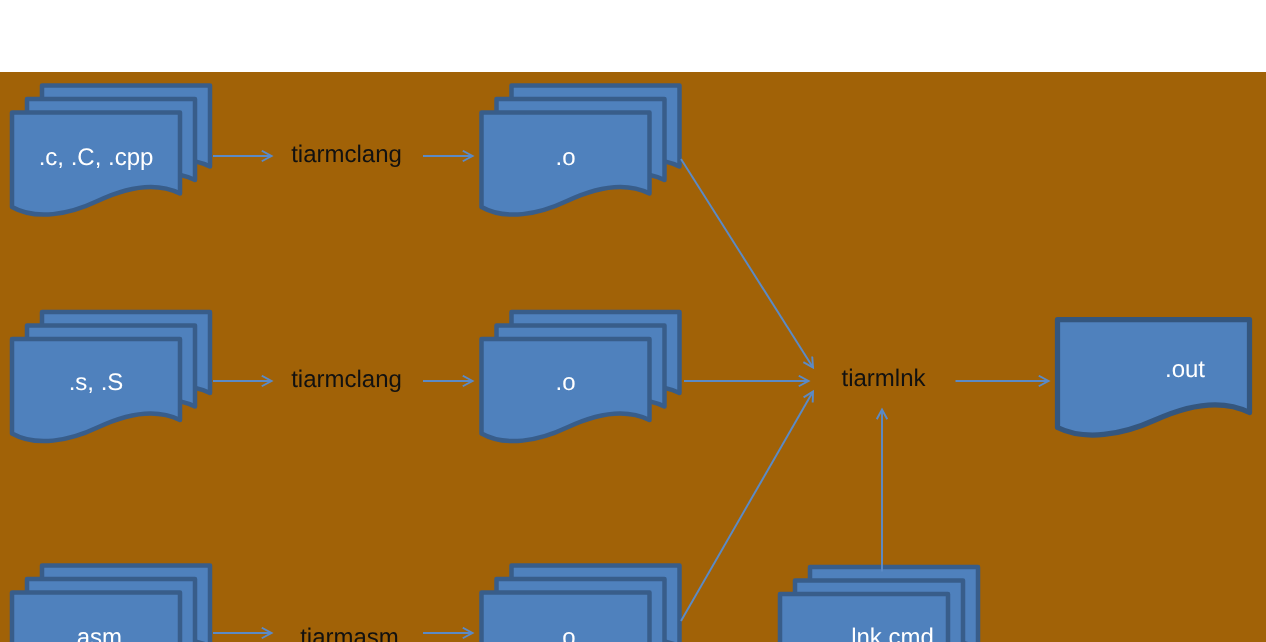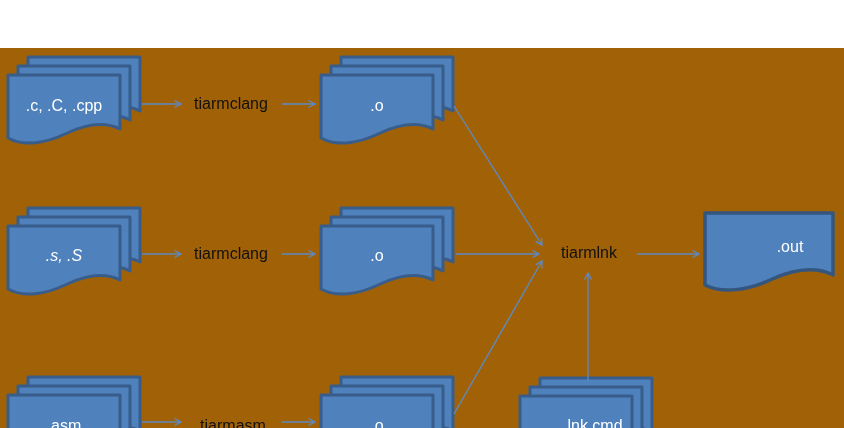--- a/index.html
+++ b/index.html
@@ -109,21 +109,21 @@
     <line class="conn" x1="456" y1="206" x2="539" y2="206" marker-end="url(#ah)"></line>
     <line class="conn" x1="454" y1="366" x2="542" y2="213" marker-end="url(#ah)"></line>
     <line class="conn" x1="588" y1="333" x2="588" y2="225" marker-end="url(#ah)"></line>
     <line class="conn" x1="637" y1="206" x2="699" y2="206" marker-end="url(#ah)"></line>
   </svg>
 
   <div class="lbl doc-lbl" style="left:64px;  top:58px;">.c, .C, .cpp</div>
   <div class="lbl tool-lbl" style="left:231px; top:56px;">tiarmclang</div>
   <div class="lbl doc-lbl" style="left:377px; top:58px;">.o</div>
 
-  <div class="lbl doc-lbl" style="left:64px;  top:208px;font-style:italic;">.s, .S</div>
+  <div class="lbl doc-lbl" style="left:64px;  top:208px;">.s, .S</div>
   <div class="lbl tool-lbl" style="left:231px; top:206px;">tiarmclang</div>
   <div class="lbl doc-lbl" style="left:377px; top:208px;">.o</div>
 
   <div class="lbl doc-lbl" style="left:64px;  top:378px;text-decoration:underline;">.asm</div>
   <div class="lbl tool-lbl" style="left:233px; top:378px;">tiarmasm</div>
   <div class="lbl doc-lbl" style="left:377px; top:378px;">.o</div>
 
   <div class="lbl tool-lbl" style="left:589px; top:205px;text-align:right;">tiarmlnk</div>
   <div class="lbl doc-lbl" style="left:595px; top:378px;">lnk.cmd</div>
   <div class="lbl doc-lbl" style="left:790px; top:199px;">.out</div>

